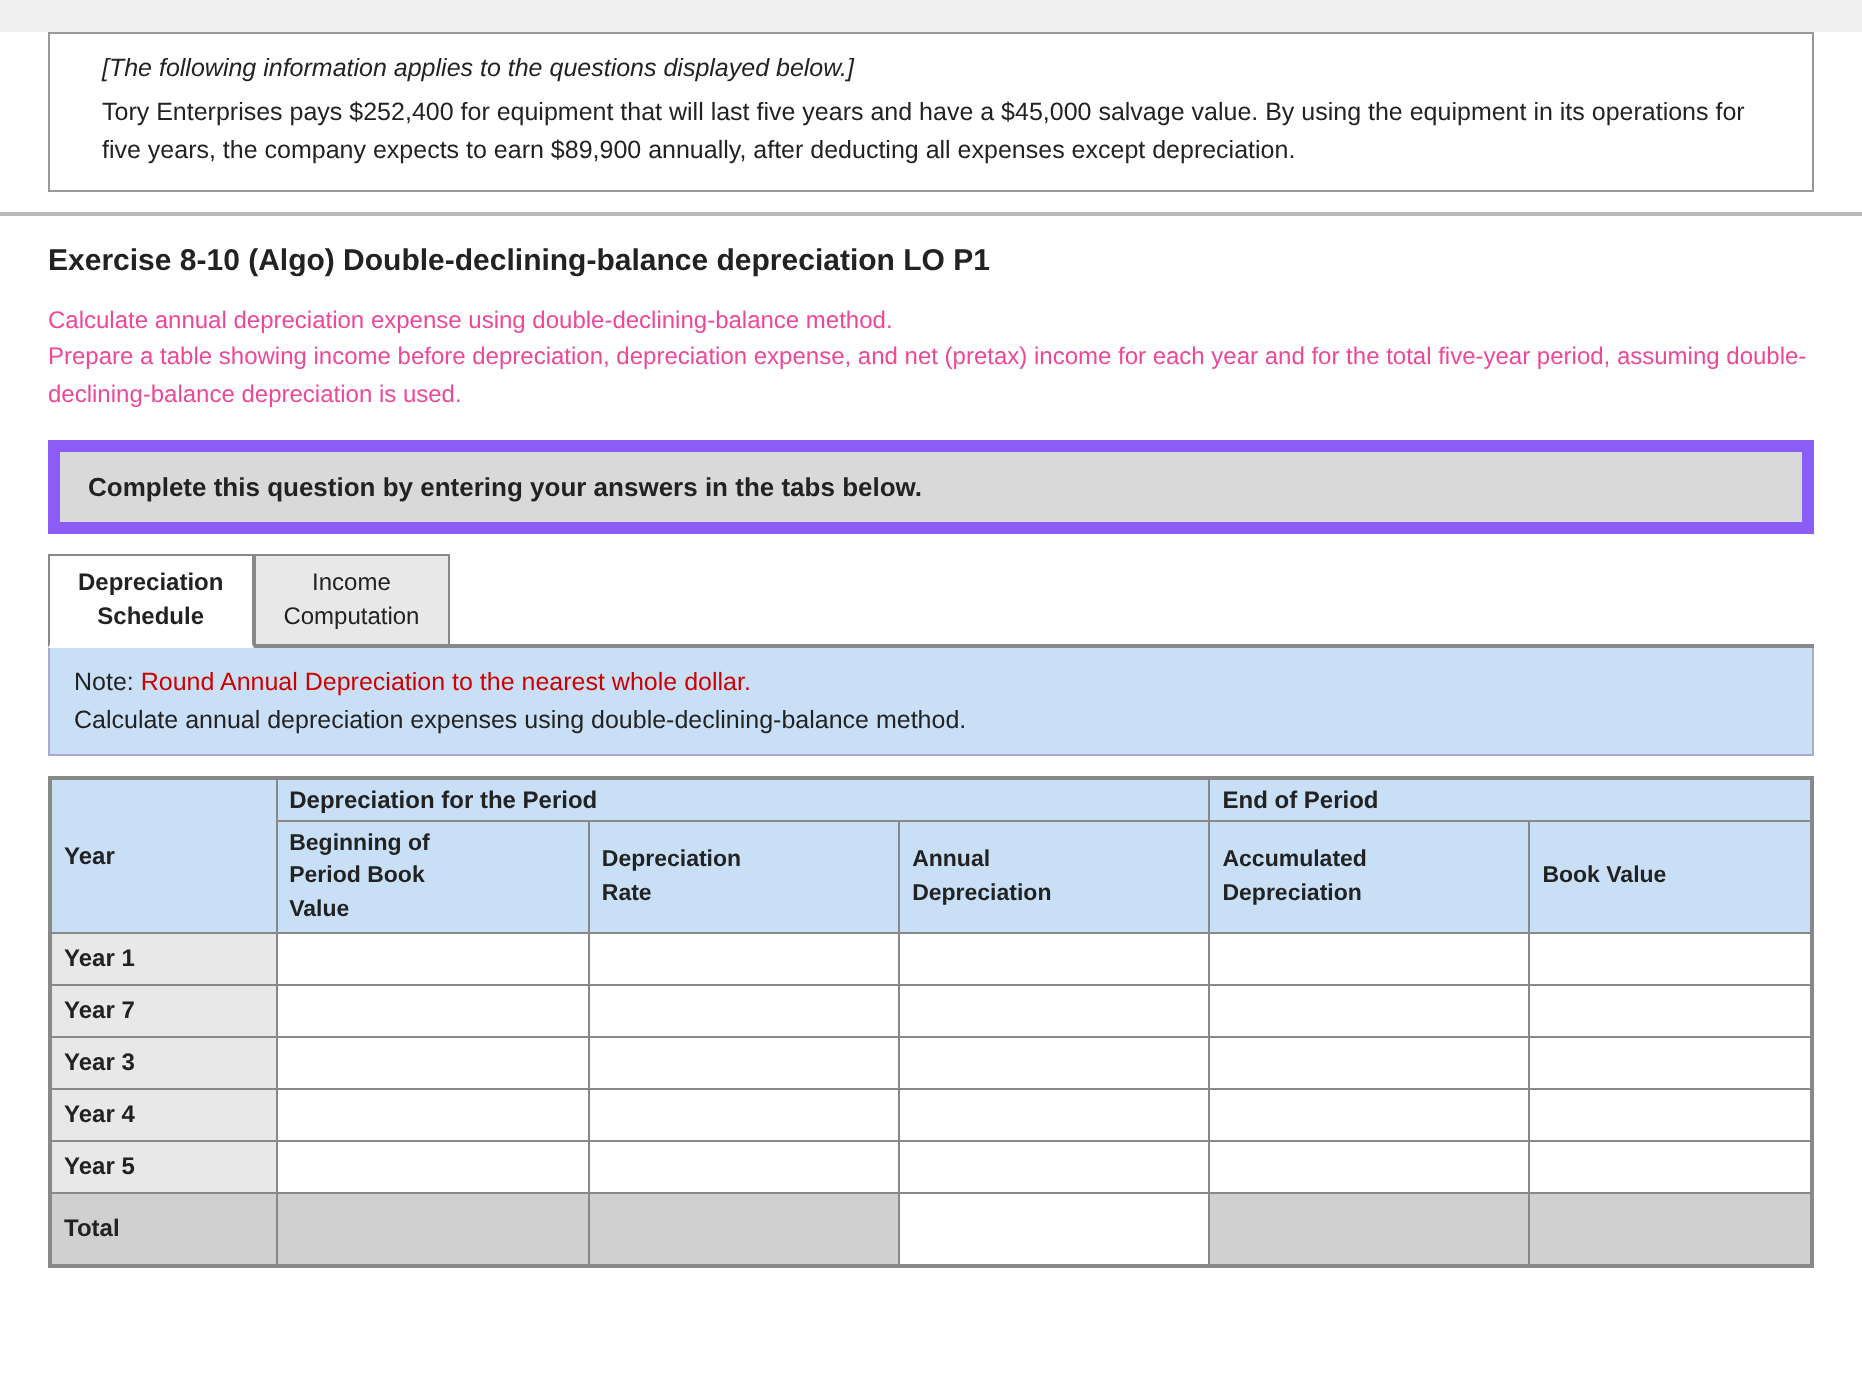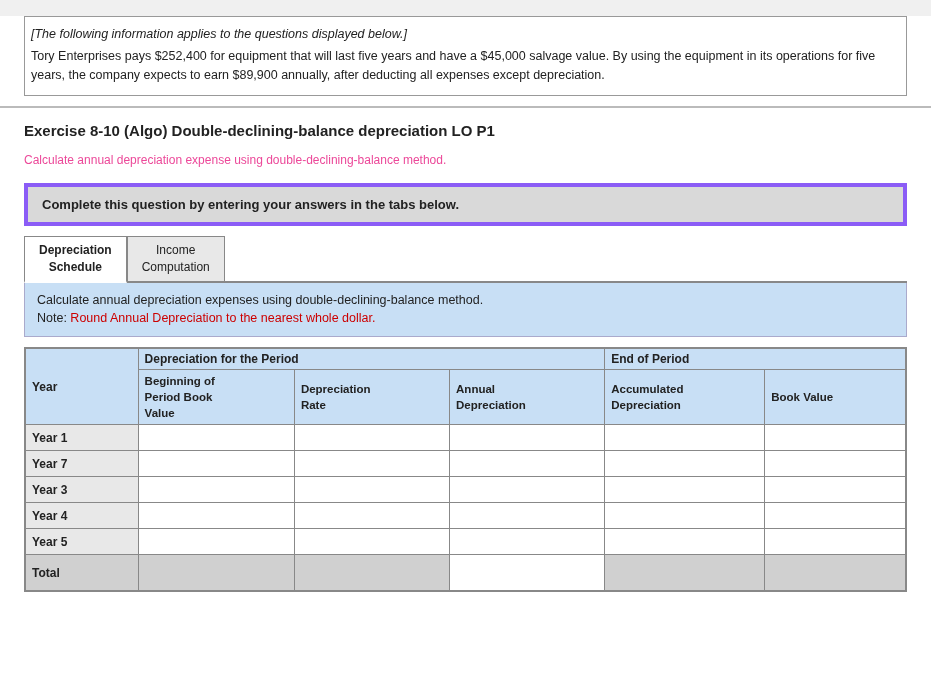--- a/index.html
+++ b/index.html
@@ -17,21 +17,21 @@
     }
     .page-wrapper {
       background: #fff;
       width: 931px;
       min-height: 699px;
       padding: 0;
     }
     .top-info-box {
       border: 1px solid #999;
       margin: 16px 24px 10px 24px;
-      padding: 10px 6px;
+      padding: 10px 26px;
       background: #fff;
       font-style: italic;
       font-size: 12.5px;
       color: #222;
     }
     .top-info-box .intro-label {
       font-style: italic;
       margin-bottom: 6px;
     }
     .top-info-box .body-text {
@@ -48,21 +48,21 @@
     }
     .exercise-instructions {
       padding: 8px 24px 4px 24px;
       font-size: 12px;
       line-height: 1.55;
       color: #ec4899;
     }
     .complete-box {
       margin: 10px 24px 10px 24px;
       background: #d9d9d9;
-      border: 4px solid #8b5cf6;
+      border: 6px solid #8b5cf6;
       padding: 10px 14px;
       font-size: 13px;
       font-weight: bold;
     }
     .tabs-row {
       display: flex;
       margin: 0 24px;
       border-bottom: 2px solid #888;
     }
     .tab {
@@ -157,34 +157,35 @@
 
   <div class="top-info-box">
     <div class="intro-label">[The following information applies to the questions displayed below.]</div>
     <div class="body-text">Tory Enterprises pays $252,400 for equipment that will last five years and have a $45,000 salvage value. By using the equipment in its operations for five years, the company expects to earn $89,900 annually, after deducting all expenses except depreciation.</div>
   </div>
 
   <div class="exercise-title">Exercise 8-10 (Algo) Double-declining-balance depreciation LO P1</div>
 
   <div class="exercise-instructions">
     <div>Calculate annual depreciation expense using double-declining-balance method.</div>
+    <div>Prepare a table showing income before depreciation, depreciation expense, and net (pretax) income for each year and for the total five-year period, assuming double-declining-balance depreciation is used.</div>
   </div>
 
   <div class="complete-box">Complete this question by entering your answers in the tabs below.</div>
 
   <div class="tabs-row">
     <div class="tab active">Depreciation<br>Schedule</div>
     <div class="tab">Income<br>Computation</div>
   </div>
 
   <div class="note-box">
-    <div class="note-line">Calculate annual depreciation expenses using double-declining-balance method.</div>
     <div class="note-line">
       <span>Note: </span><span class="note-red">Round Annual Depreciation to the nearest whole dollar.</span>
     </div>
+    <div class="note-line">Calculate annual depreciation expenses using double-declining-balance method.</div>
   </div>
 
   <div class="table-container">
     <table class="dep-table">
       <thead>
         <tr class="header-group">
           <th rowspan="2">Year</th>
           <th colspan="3">Depreciation for the Period</th>
           <th colspan="2">End of Period</th>
         </tr>

